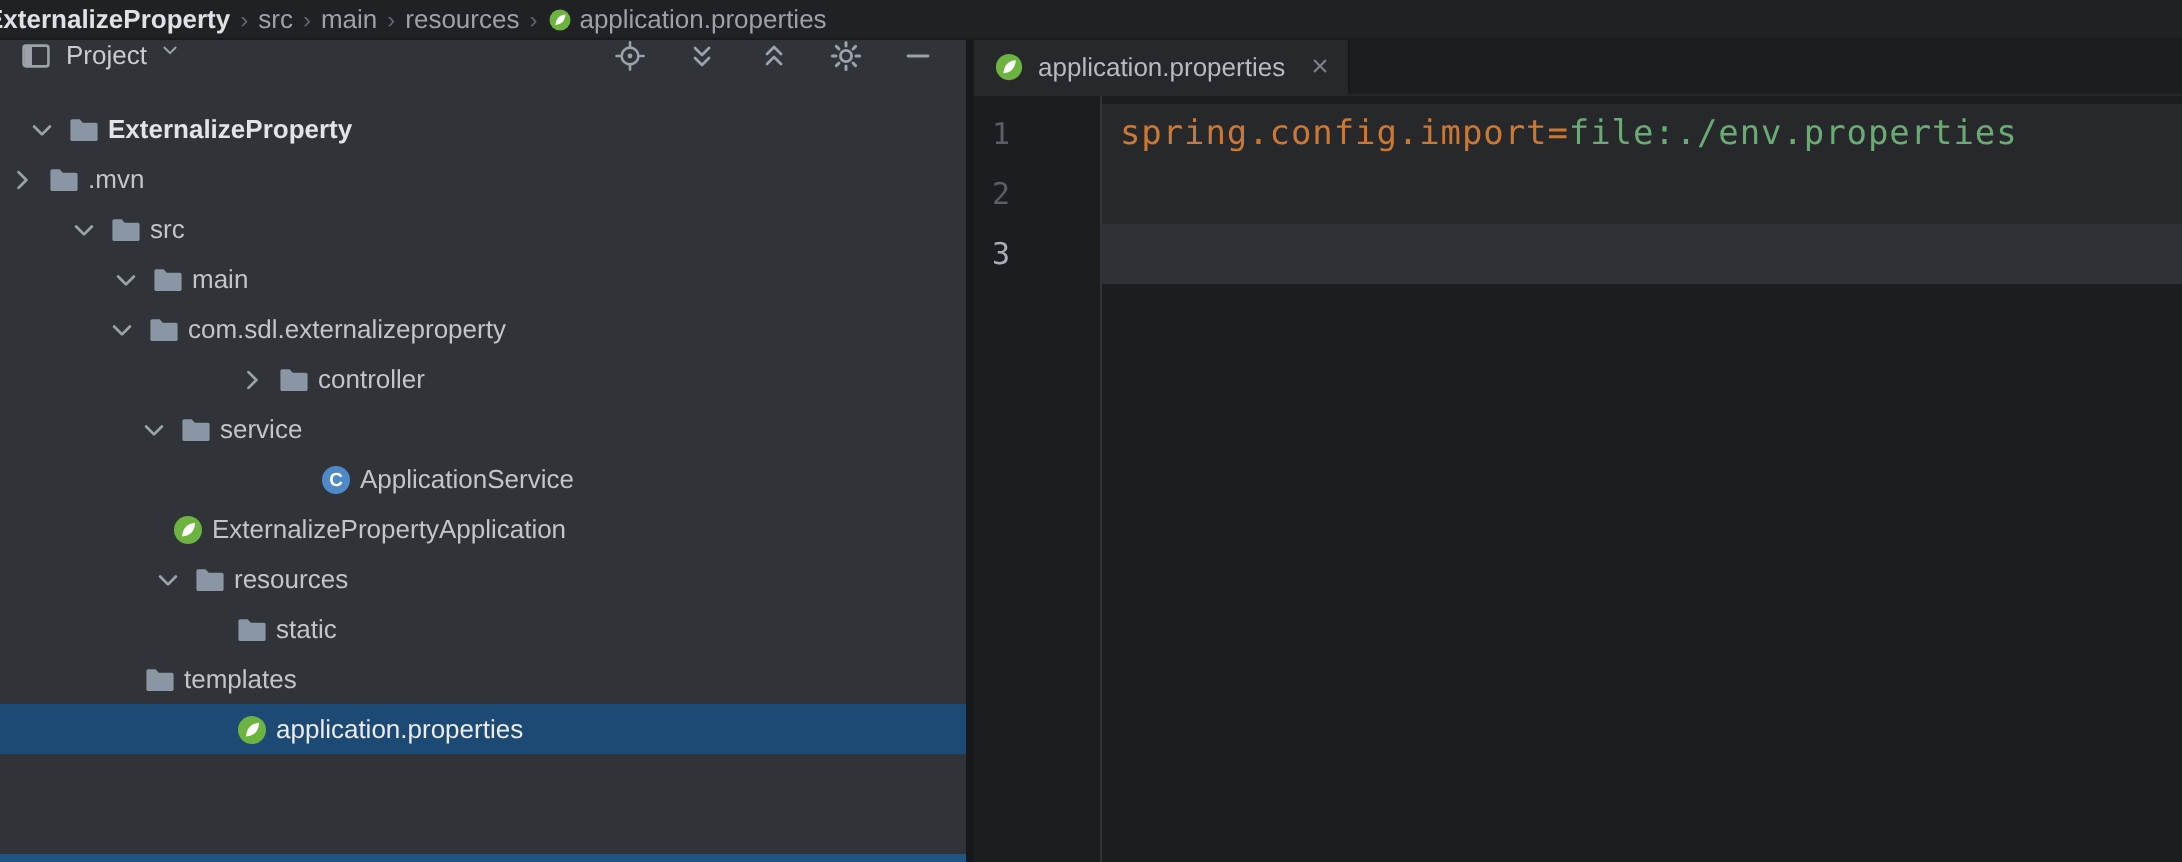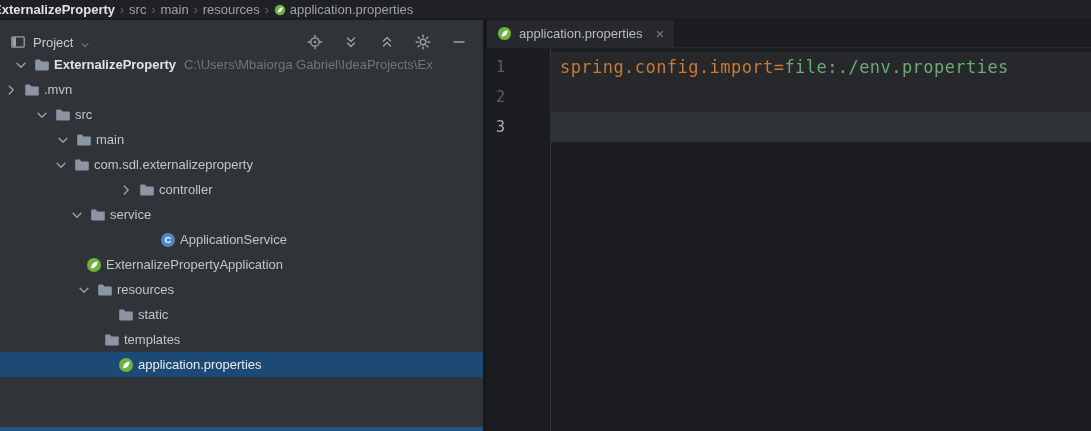--- a/index.html
+++ b/index.html
@@ -11,21 +11,21 @@
   .navbar{flex:0 0 20px;height:20px;background:#202125;display:flex;align-items:center;gap:5px;padding-right:8px;font-size:13px;color:#9da1a8;overflow:hidden;white-space:nowrap;border-bottom:1px solid #191a1d}
   .crumb{display:inline-flex;align-items:center;gap:4px;white-space:nowrap;cursor:default}
   .crumb.first span{font-weight:bold;color:#dfe1e5}
   .crumb.first{margin-left:-7px}
   .crumb-sep{color:#63666d;font-size:12px}
 
   .main{flex:1 1 auto;display:flex;min-height:0}
 
   
   .project-panel{flex:0 0 483px;width:483px;background:#303338;display:flex;flex-direction:column;min-height:0;overflow:hidden}
-  .panel-header{flex:0 0 30px;display:flex;align-items:flex-end;gap:7px;padding:0 16px 0 10px}
+  .panel-header{flex:0 0 30px;display:flex;align-items:flex-start;gap:7px;padding:0 16px 0 10px}
   .ph-title{font-size:13px;color:#c8cbd1;cursor:default}
   .ph-actions{margin-left:auto;display:flex;align-items:center;gap:20px}
   .icon16{width:16px;height:16px;display:inline-flex;flex:0 0 16px}
   .icon15{width:15px;height:15px;display:inline-flex;flex:0 0 15px}
   .icon12{width:12px;height:12px;display:inline-flex;flex:0 0 12px}
   .icon10{width:10px;height:10px;display:inline-flex;flex:0 0 10px}
 
   .tree{flex:1 1 auto;min-height:0;overflow:hidden;font-size:13px;padding-top:2px}
   .row{height:25px;display:flex;align-items:center;white-space:nowrap;overflow:hidden;cursor:default}
   .row.selected{background:#1d4a75}
@@ -158,21 +158,20 @@
               <svg viewBox="0 0 16 16" width="100%" height="100%" xmlns="http://www.w3.org/2000/svg">
                 <polyline points="3.5,6 8,10.5 12.5,6" fill="none" stroke="#9da1a8" stroke-width="1.6" stroke-linecap="round" stroke-linejoin="round"></polyline>
               </svg>
             </span>
     <span class="t-icon">
               <svg viewBox="0 0 16 16" width="100%" height="100%" xmlns="http://www.w3.org/2000/svg">
                 <path d="M1.2 3.5c0-.5.4-.9.9-.9h3.7l1.6 1.8h6.5c.5 0 .9.4.9.9v7.3c0 .5-.4.9-.9.9H2.1c-.5 0-.9-.4-.9-.9V3.5z" fill="#8A96A3"></path>
               </svg>
             </span>
     <span class="label">ExternalizeProperty</span>
-    <span class="path">C:\Users\Mbaiorga Gabriel\IdeaProjects\Ex</span>
   </div>
           <div class="row" style="">
     <span class="chev">
               <svg viewBox="0 0 16 16" width="100%" height="100%" xmlns="http://www.w3.org/2000/svg">
                 <polyline points="6,3.5 10.5,8 6,12.5" fill="none" stroke="#9da1a8" stroke-width="1.6" stroke-linecap="round" stroke-linejoin="round"></polyline>
               </svg>
             </span>
     <span class="t-icon">
               <svg viewBox="0 0 16 16" width="100%" height="100%" xmlns="http://www.w3.org/2000/svg">
                 <path d="M1.2 3.5c0-.5.4-.9.9-.9h3.7l1.6 1.8h6.5c.5 0 .9.4.9.9v7.3c0 .5-.4.9-.9.9H2.1c-.5 0-.9-.4-.9-.9V3.5z" fill="#8A96A3"></path>
@@ -290,21 +289,21 @@
           <div class="row" style="padding-left: 94px;">
     <span class="chev"></span>
     <span class="t-icon">
               <svg viewBox="0 0 16 16" width="100%" height="100%" xmlns="http://www.w3.org/2000/svg">
                 <path d="M1.2 3.5c0-.5.4-.9.9-.9h3.7l1.6 1.8h6.5c.5 0 .9.4.9.9v7.3c0 .5-.4.9-.9.9H2.1c-.5 0-.9-.4-.9-.9V3.5z" fill="#8A96A3"></path>
               </svg>
             </span>
     <span class="label">static</span>
 
   </div>
-          <div class="row" style="padding-left: 80px; text-align: center;">
+          <div class="row" style="padding-left: 48px; text-align: center;">
     <span class="chev"></span>
     <span class="t-icon">
               <svg viewBox="0 0 16 16" width="100%" height="100%" xmlns="http://www.w3.org/2000/svg">
                 <path d="M1.2 3.5c0-.5.4-.9.9-.9h3.7l1.6 1.8h6.5c.5 0 .9.4.9.9v7.3c0 .5-.4.9-.9.9H2.1c-.5 0-.9-.4-.9-.9V3.5z" fill="#8A96A3"></path>
               </svg>
             </span>
     <span class="label">templates</span>
 
   </div>
           <div class="row selected" style="padding-left: 94px;">

